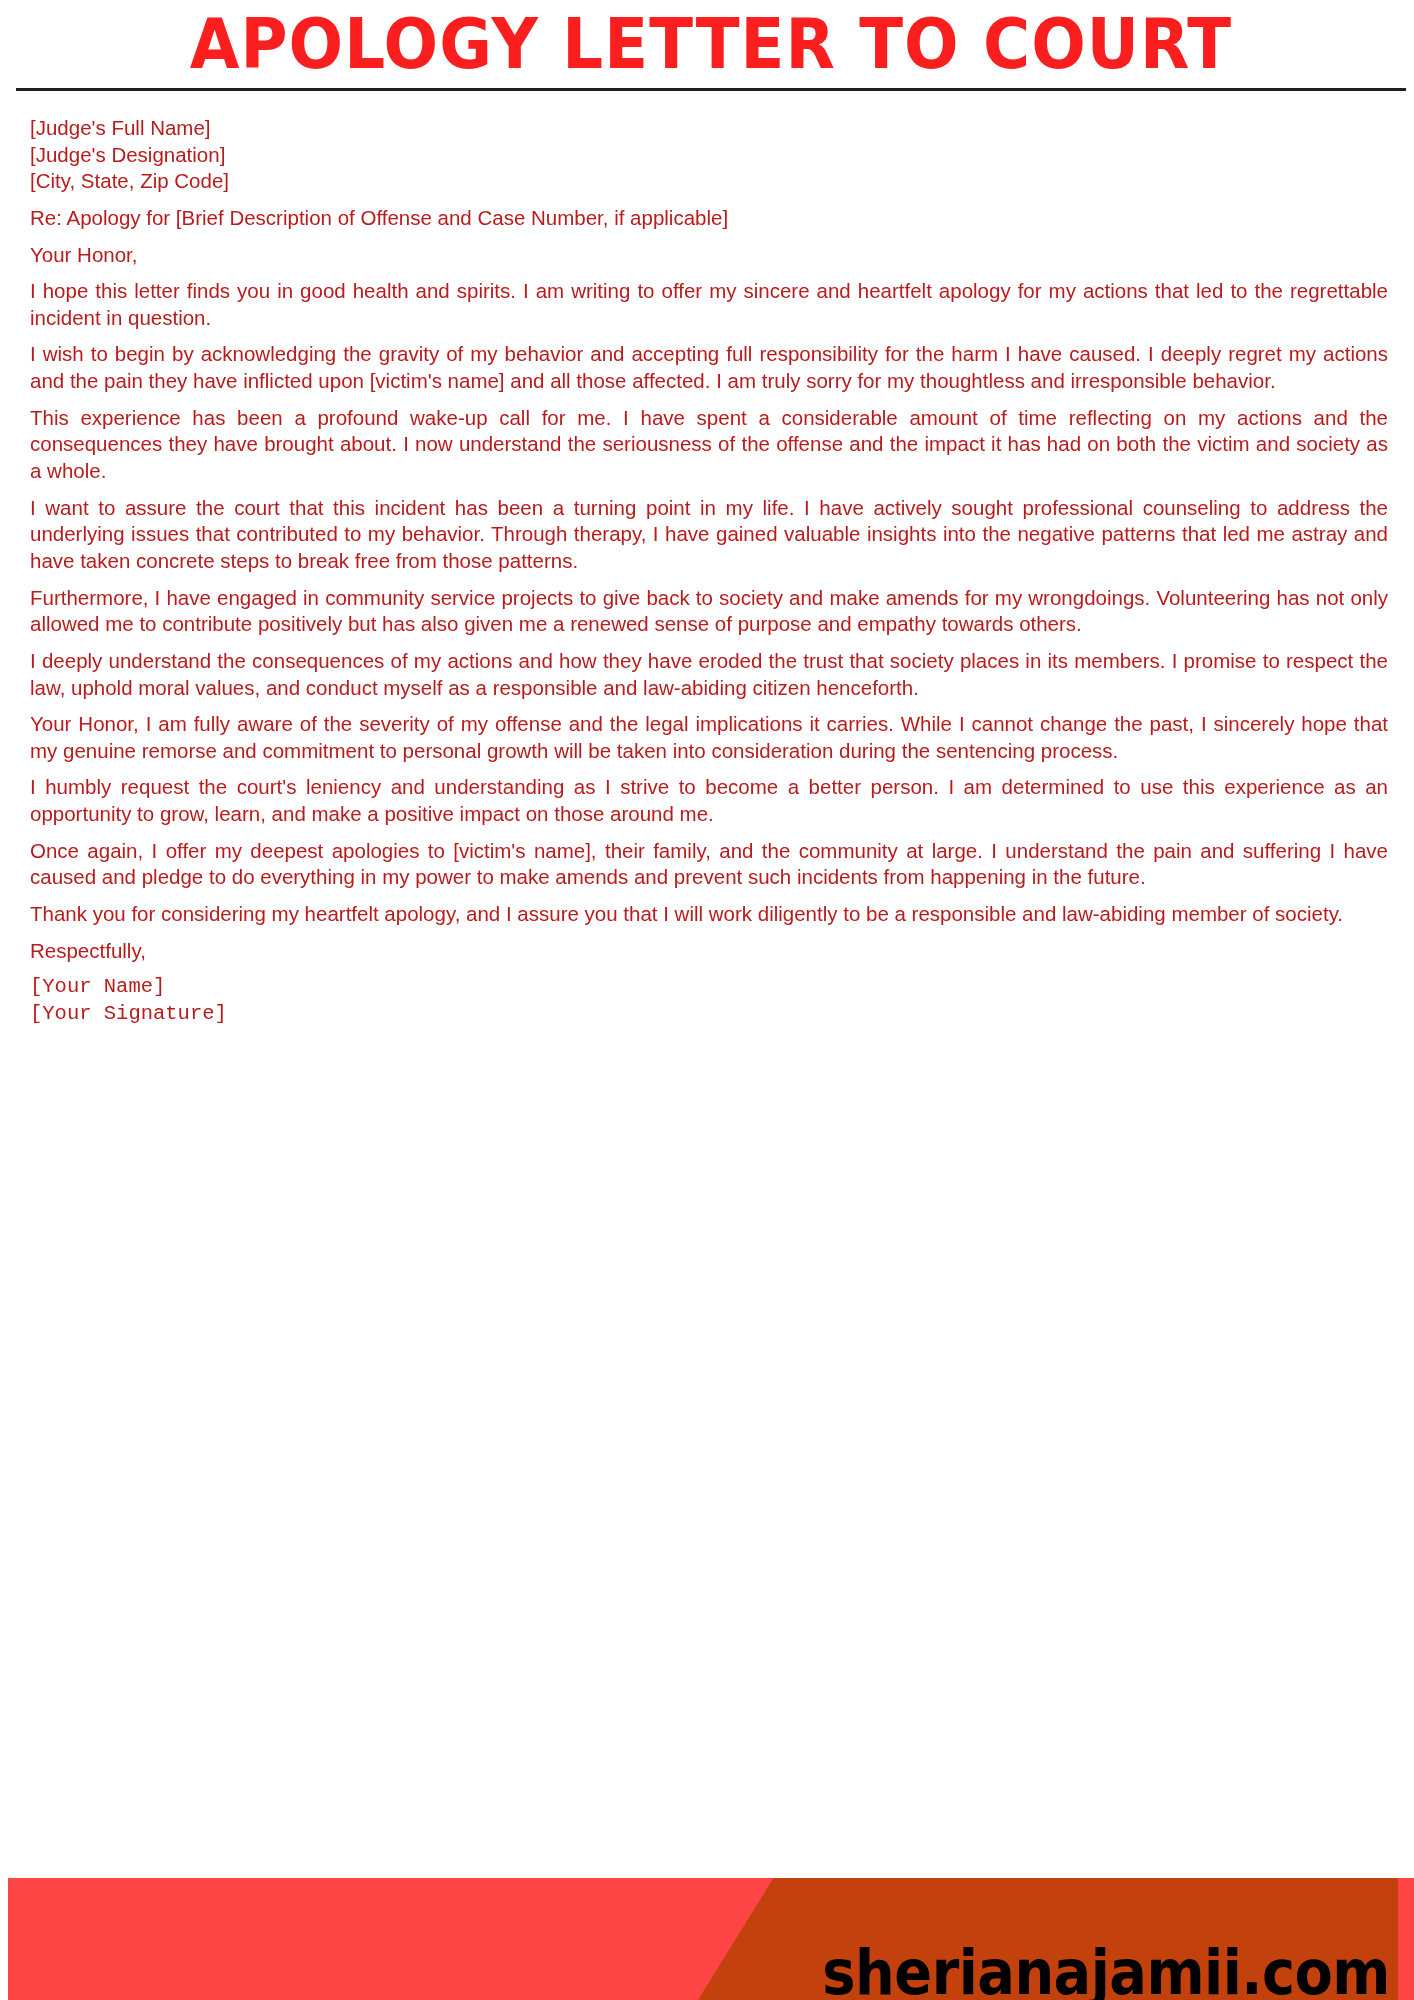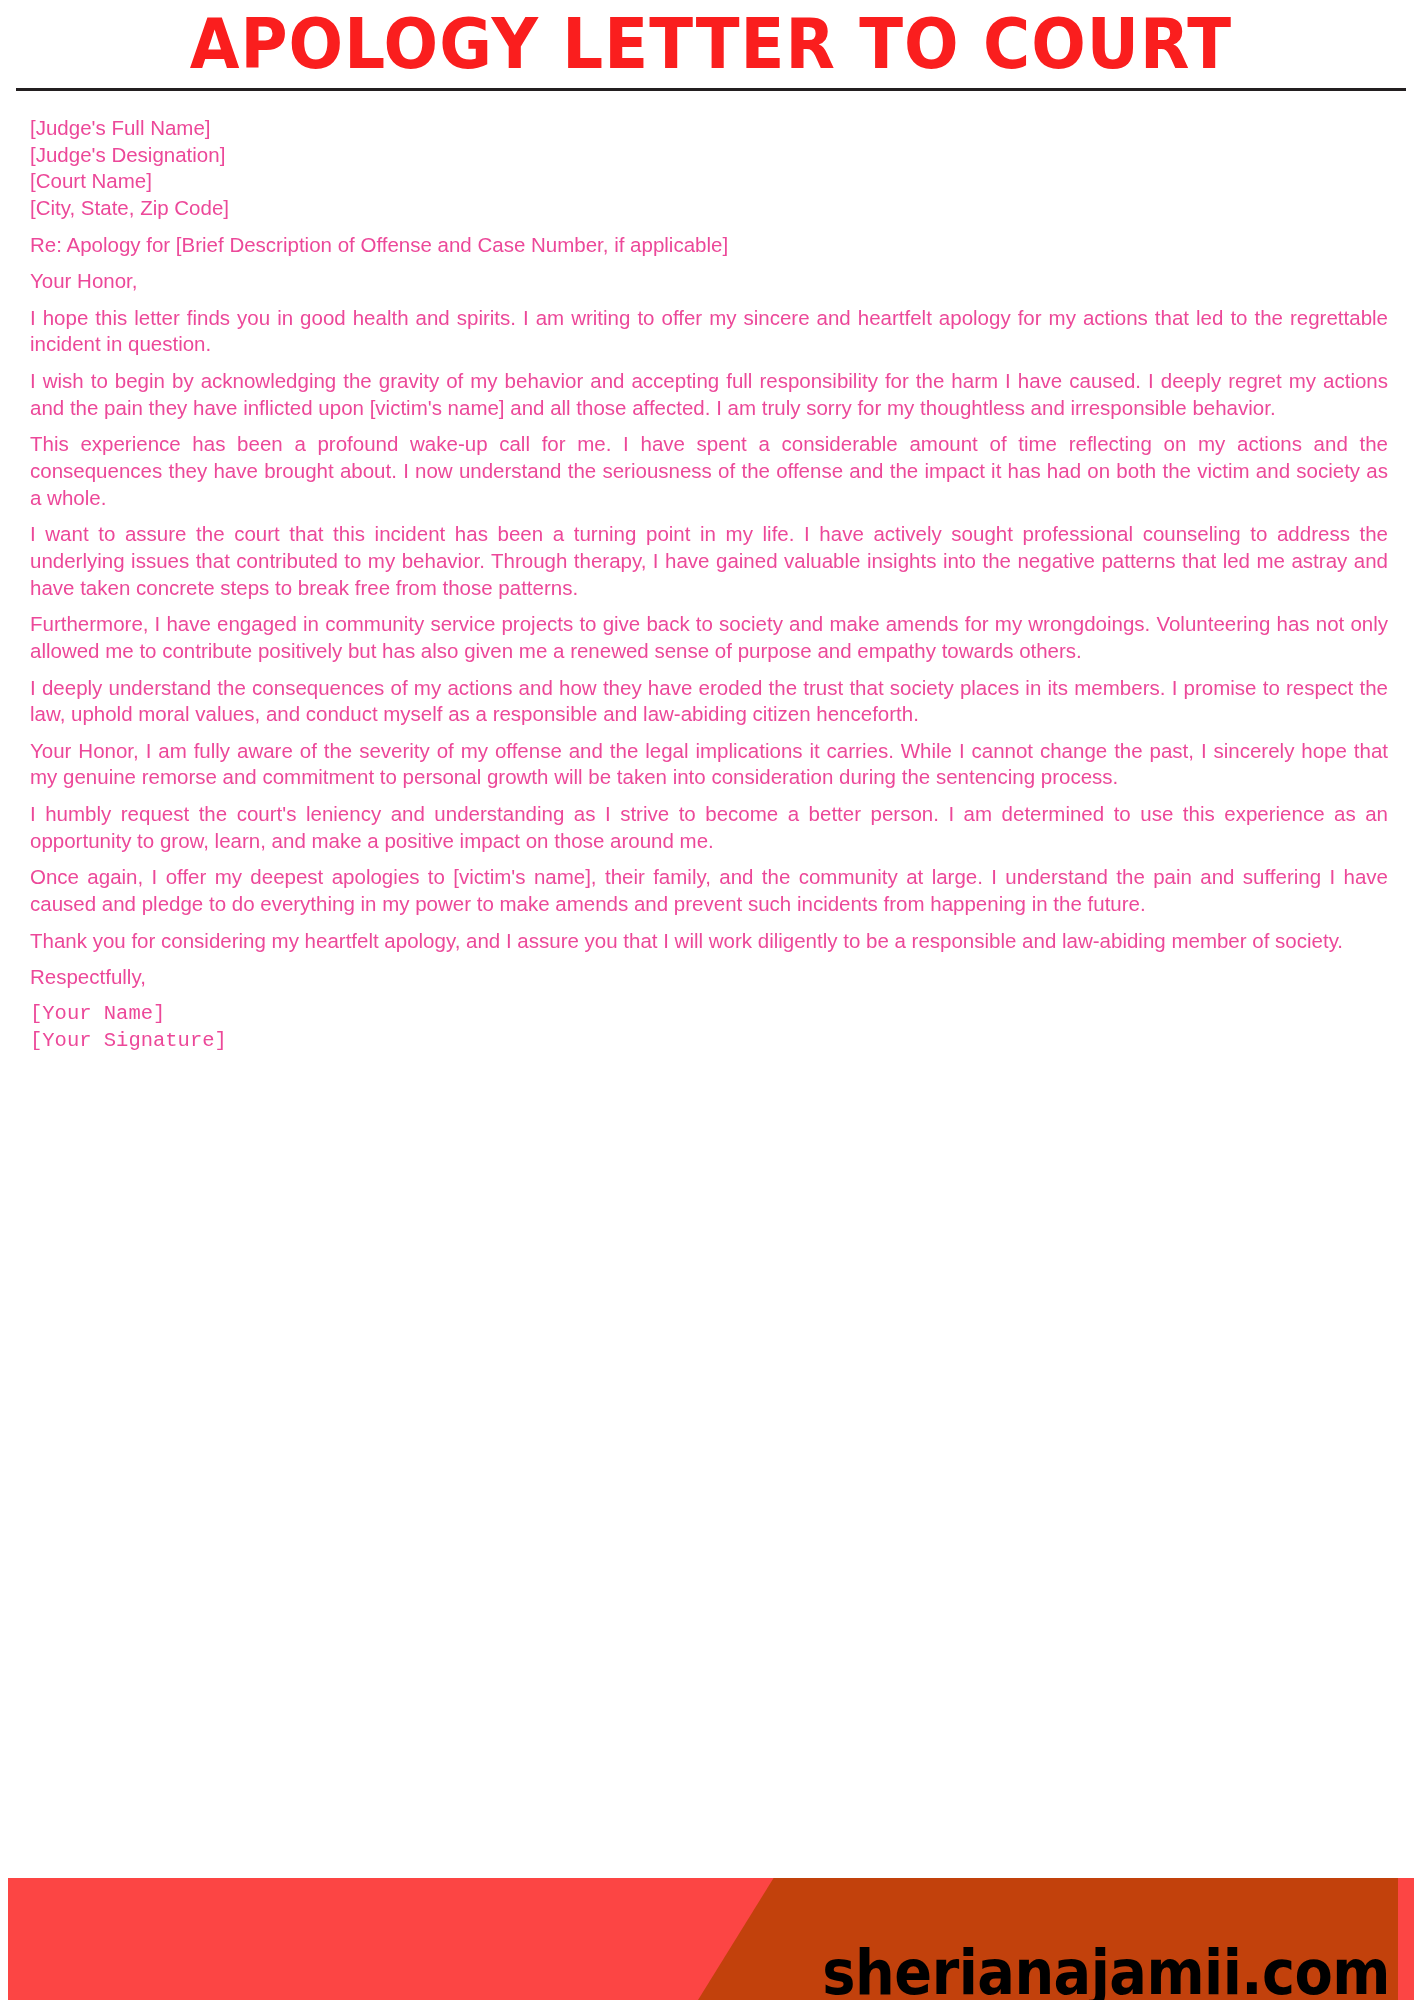--- a/index.html
+++ b/index.html
@@ -57,21 +57,21 @@
     flex: 0 0 auto;
   }
 
   
   .letter {
     flex: 1 1 auto;
     padding: 24px 26px 0 22px;
     box-sizing: border-box;
     font-size: 20.5px;
     line-height: 1.30;
-    color: #ec4899;
+    color: #b91c1c;
   }
 
   .address-block {
     margin: 0 0 10px 0;
   }
   .address-line {
     display: block;
     line-height: 1.30;
     white-space: pre;
   }
@@ -135,21 +135,20 @@
   <header class="doc-header">
     <h1 class="doc-title">APOLOGY LETTER TO COURT</h1>
   </header>
   <div class="header-rule"></div>
 
   <main class="letter">
 
     <div class="address-block">
       <span class="address-line">[Judge's Full Name]</span>
       <span class="address-line">[Judge's Designation]</span>
-      <span class="address-line">[Court Name]</span>
       <span class="address-line">[City, State, Zip Code]</span>
     </div>
 
     <p class="para plain">Re: Apology for [Brief Description of Offense and Case Number, if applicable]</p>
 
     <p class="para plain">Your Honor,</p>
 
     <p class="para">I hope this letter finds you in good health and spirits. I am writing to offer my sincere and heartfelt apology for my actions that led to the regrettable incident in question.</p>
     <p class="para">I wish to begin by acknowledging the gravity of my behavior and accepting full responsibility for the harm I have caused. I deeply regret my actions and the pain they have inflicted upon [victim's name] and all those affected. I am truly sorry for my thoughtless and irresponsible behavior.</p>
     <p class="para">This experience has been a profound wake-up call for me. I have spent a considerable amount of time reflecting on my actions and the consequences they have brought about. I now understand the seriousness of the offense and the impact it has had on both the victim and society as a whole.</p>

